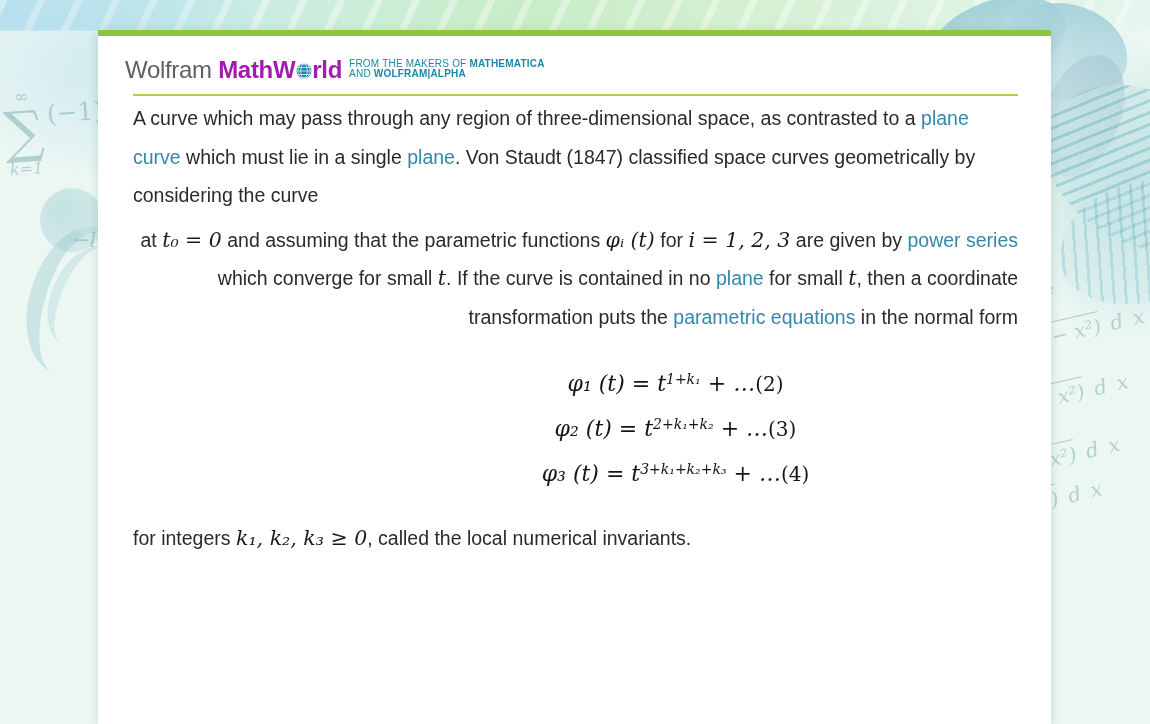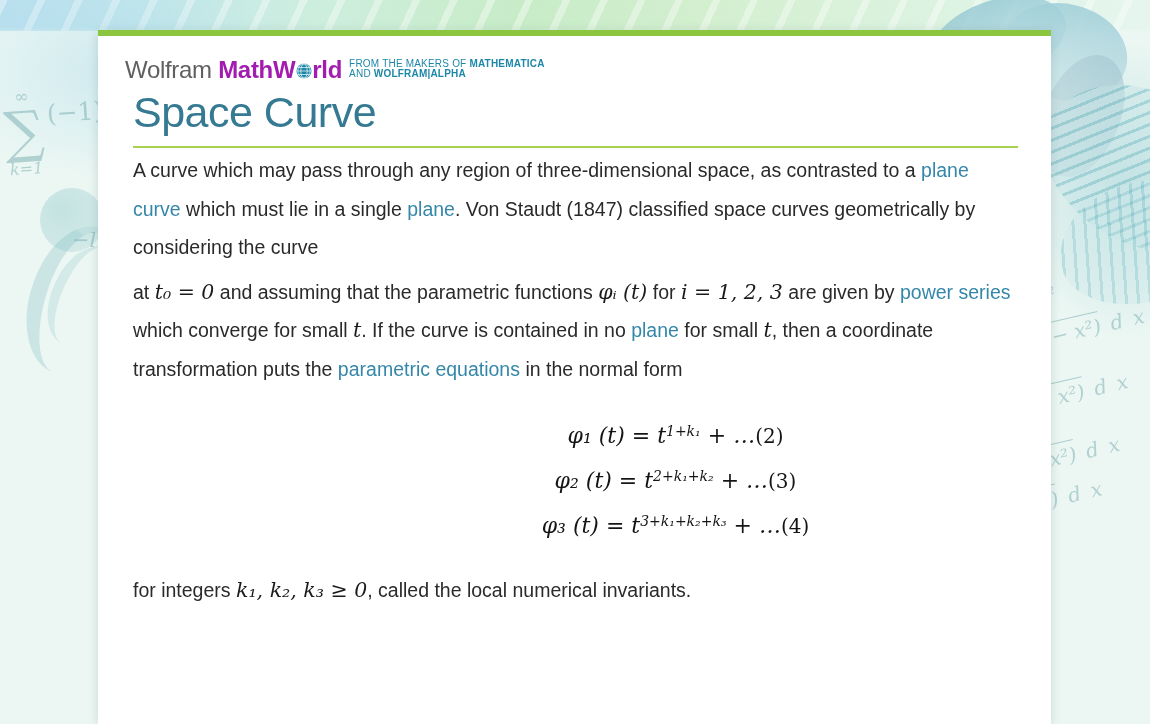--- a/index.html
+++ b/index.html
@@ -75,21 +75,21 @@
   .tagline{margin-left:7px;margin-top:3px;color:#1d87a9;font-size:10px;line-height:9.5px;
     letter-spacing:.2px;white-space:nowrap;}
   .tagline b{font-weight:700;}
 
   .page-title{margin-top:4px;font-size:43px;line-height:48px;color:#357a92;font-weight:400;
     letter-spacing:-0.5px;}
   .sep{margin-top:10px;border-top:2px solid #a8d14f;width:885px;}
 
   .para{width:885px;font-size:19.5px;line-height:38.5px;color:#2a2a2a;}
   .p1{margin-top:3px;}
-  .p2{margin-top:6px;}
+  .p2{margin-top:6px;text-align:right;}
   .p3{margin-top:25px;}
   a.wlink{color:#3587aa;text-decoration:none;cursor:pointer;}
 
   .im{font-family:"DejaVu Serif","Liberation Serif",serif;font-style:italic;font-size:20.5px;color:#1a1a1a;}
 
   .eq-row{display:flex;justify-content:space-between;align-items:baseline;width:885px;}
   .eq1-row{margin-top:15px;margin-bottom:17px;}
   .eq1-row .dm{margin-left:74px;}
   .dm{font-family:"DejaVu Serif","Liberation Serif",serif;font-style:italic;font-size:22px;color:#151515;}
   .dm .bb{font-style:normal;}
@@ -148,21 +148,20 @@
                     <line x1="1.6" y1="4.5" x2="14.4" y2="4.5"></line>
                     <line x1="1.6" y1="11.5" x2="14.4" y2="11.5"></line>
                   </g>
                 </svg></span><span>rld</span></span></div>
         <div class="tagline">
           <div><span>FROM THE MAKERS OF </span><b>MATHEMATICA</b></div>
           <div><span>AND </span><b>WOLFRAM|ALPHA</b></div>
         </div>
       </div>
 
-      <div class="page-title">Space Curve</div>
       <div class="sep"></div>
 
       <div class="para p1"><span>A curve which may pass through any region of three-dimensional space, as contrasted to a </span><a class="wlink">plane curve</a><span> which must lie in a single </span><a class="wlink">plane</a><span>. Von Staudt (1847) classified space curves geometrically by considering the curve</span></div>
 
 
       <div class="para p2"><span>at </span><span class="im">t₀ = 0</span><span> and assuming that the parametric functions </span><span class="im">φᵢ (t)</span><span> for </span><span class="im">i = 1, 2, 3</span><span> are given by </span><a class="wlink">power series</a><span> which converge for small </span><span class="im">t</span><span>. If the curve is contained in no </span><a class="wlink">plane</a><span> for small </span><span class="im">t</span><span>, then a coordinate transformation puts the </span><a class="wlink">parametric equations</a><span> in the normal form</span></div>
 
       <div class="eq-block">
         <div class="eq-row">
           <span class="dm"><span>φ₁ (t) = t</span><sup>1+k₁</sup><span> + …</span></span>

